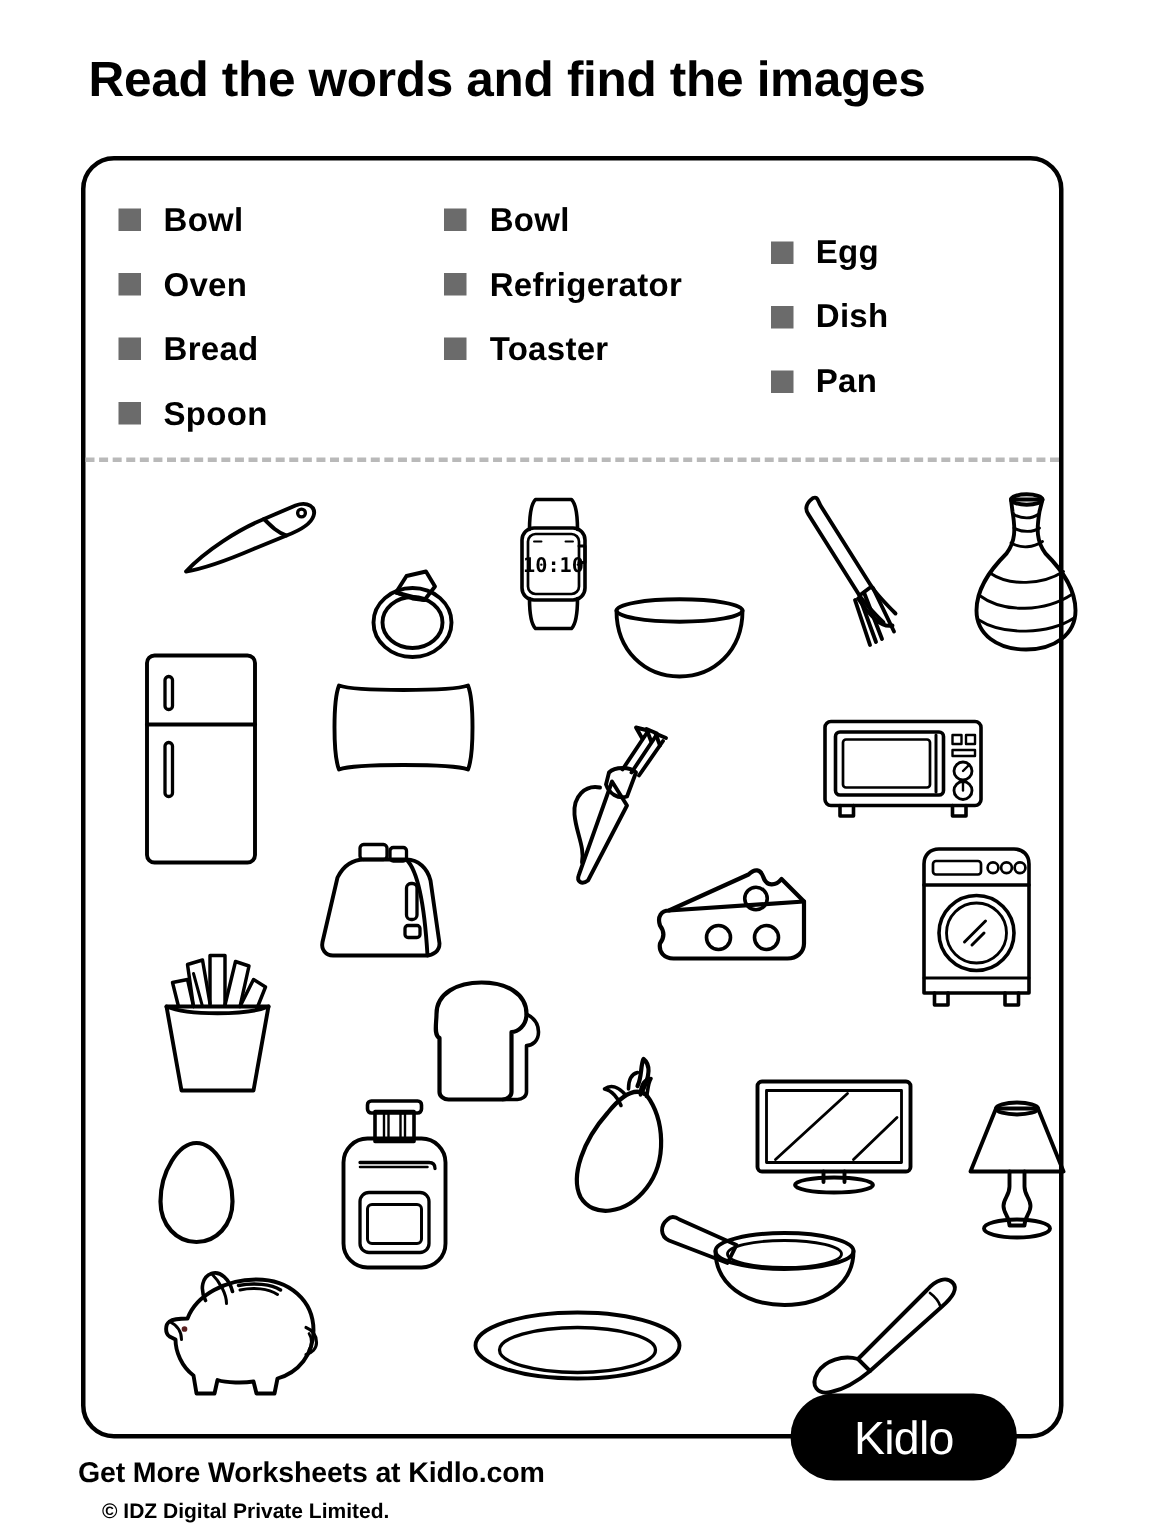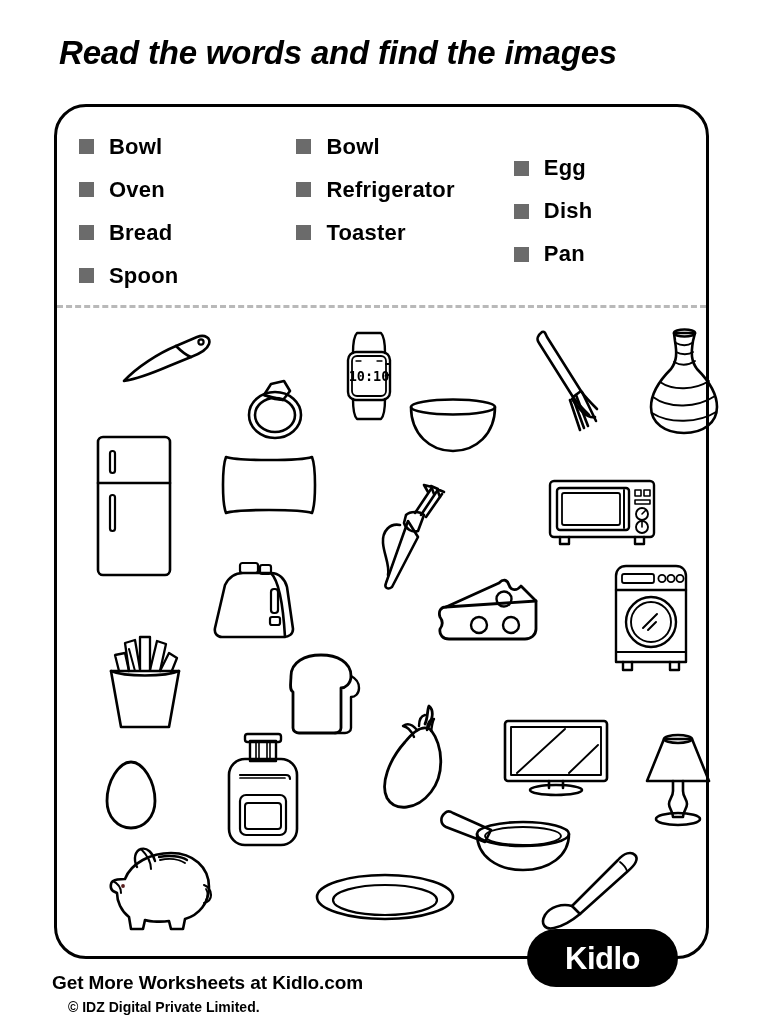--- a/index.html
+++ b/index.html
@@ -13,29 +13,28 @@
   }
   .page{position:relative;width:768px;height:1024px;}
 
   .page-title{
     position:absolute;left:0;top:34px;width:676px;
     text-align:center;
     font-size:33px;
     font-weight:bold;
     letter-spacing:-0.2px;
     color:#000;
-    font-style:italic;
   }
 
   .card{
     position:absolute;
     left:54px;top:104px;
     width:655px;height:855px;
     border:3px solid #000;
-    border-radius:32px;
+    border-radius:22px;
     box-sizing:border-box;
     background:#fff;
   }
 
   .wordlist{
     position:absolute;left:0;top:18px;width:100%;
     box-sizing:border-box;
     padding:0 22px;
   }
   .wl-cols{display:flex;}
@@ -70,21 +69,21 @@
 
   .kidlo-logo{
     position:absolute;
     left:527px;top:929px;
     width:151px;height:58px;
     background:#000;
     border-radius:29px;
     display:flex;align-items:center;justify-content:center;
   }
   .kidlo-logo span{
-    color:#fff;font-size:31px;font-weight:bold;letter-spacing:-0.5px;
+    color:#fff;font-size:31px;font-weight:normal;letter-spacing:-0.5px;
     line-height:1;
   }
 
   .footer-main{
     position:absolute;left:52px;top:972px;
     font-size:19px;font-weight:bold;color:#000;
     letter-spacing:-0.1px;
   }
   .footer-sub{
     position:absolute;left:68px;top:999px;

